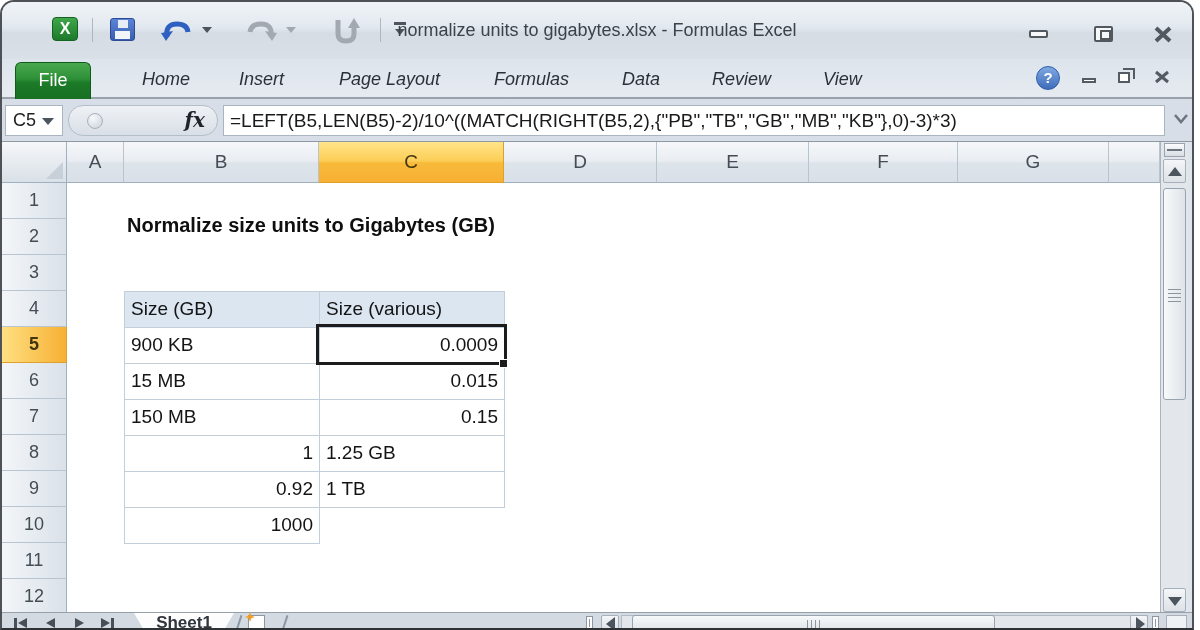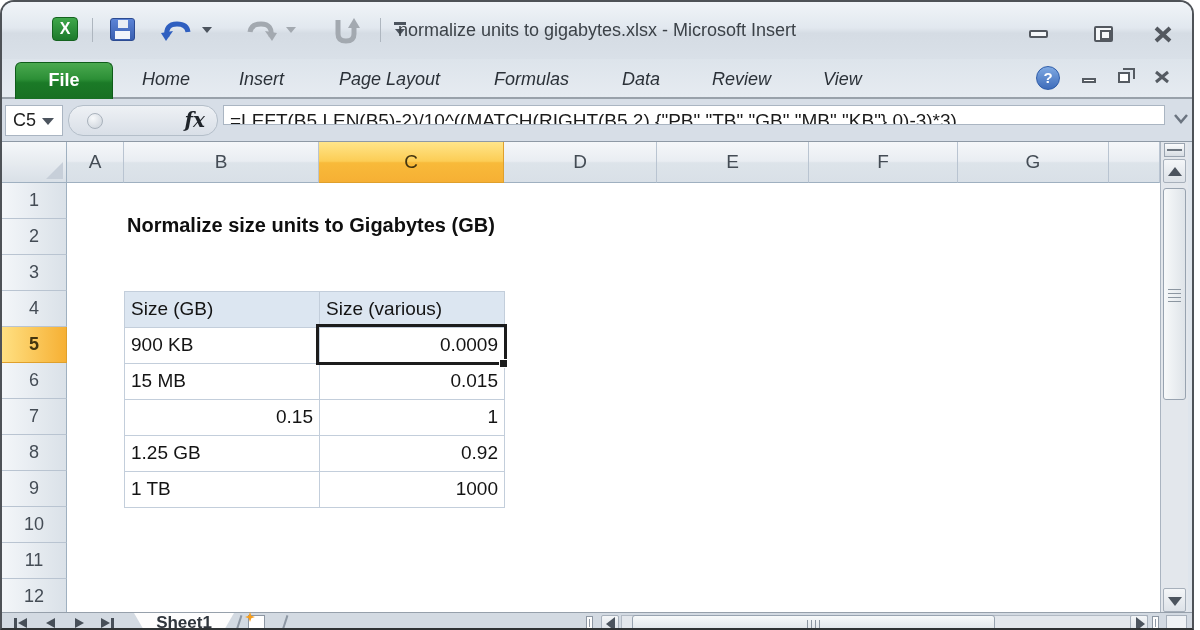--- a/index.html
+++ b/index.html
@@ -27,23 +27,23 @@
   .title-text { top:18px; width:100%; text-align:center; font-size:18px; color:#3c4248; }
   #min-glyph { left:1027px; top:28px; width:19px; height:8px; border:2px solid #53585f;
     border-radius:2px; background:#f5f7f9; }
   #restore-glyph { left:1092px; top:24px; width:19px; height:16px; border:2px solid #53585f;
     border-radius:2px; background:#f5f7f9; }
   #restore-glyph::after { content:""; position:absolute; left:4px; top:2px; width:7px; height:6px;
     border:2px solid #53585f; }
   
   #tabrow { left:0; top:57px; width:100%; height:40px;
     background:linear-gradient(180deg,#dde4eb,#e6ebf1); border-bottom:2px solid #99a1aa; }
-  #file-tab { left:13px; top:3px; width:98px; height:37px; border-radius:6px 6px 0 0;
+  #file-tab { left:13px; top:3px; width:76px; height:37px; border-radius:6px 6px 0 0;
     background:linear-gradient(180deg,#4aa94f 0%,#2c8f36 45%,#1b7a27 55%,#187023 100%);
-    border:1px solid #0f5c1a; border-bottom:none; color:#ffffff; font-size:18px; font-weight:bold;
+    border:1px solid #0f5c1a; border-bottom:none; color:#ffffff; font-size:18px; font-weight:normal;
     text-align:center; line-height:35px; }
   .ribbon-tab { top:10px; font-size:18px; color:#2b3138;font-style:italic; }
   #help-btn { left:1034px; top:64px; width:24px; height:24px; border-radius:50%;
     background:linear-gradient(180deg,#7fa9e2,#3e6cba); border:1px solid #2f5da9;
     color:#ffffff; font-weight:bold; font-size:15px; text-align:center; line-height:22px; }
   #rb-min { left:1080px; top:76px; width:14px; height:5px; border:2px solid #555b62; background:#fff; }
   #rb-restore { left:1116px; top:70px; width:12px; height:11px; border:2px solid #555b62; background:#fff; }
   #rb-restore::after { content:""; position:absolute; left:3px; top:-6px; width:10px; height:9px;
     border:2px solid #555b62; border-left:none; border-bottom:none; }
   
@@ -51,21 +51,21 @@
     border-bottom:1px solid #8e99a5; }
   #name-box { left:3px; top:6px; width:58px; height:31px; background:#ffffff;
     border:1px solid #aab5c2; font-size:18px; color:#222; line-height:29px; padding-left:7px; }
   #name-dd { left:40px; top:19px; }
   #fx-pill { left:66px; top:6px; width:150px; height:31px; border-radius:15px;
     background:linear-gradient(180deg,#eef1f5,#d9dfe7); border:1px solid #b4bec9; }
   #fx-circle { left:18px; top:7px; width:16px; height:16px; border-radius:50%;
     background:radial-gradient(circle at 35% 30%,#f7f9fb,#c9d0d8); border:1px solid #a9b2bc; }
   #fx-label { right:12px; top:2px; font-family:"DejaVu Serif", serif; font-style:italic;
     font-weight:bold; font-size:20px; color:#1f242a;text-align:center; }
-  #formula-input { left:221px; top:6px; width:942px; height:20px; background:#ffffff;
+  #formula-input { left:221px; top:6px; width:942px; height:31px; background:#ffffff;
     border:1px solid #aab5c2; font-size:19px; color:#1a1a1a; line-height:29px;
     padding-left:6px; white-space:nowrap; overflow:hidden; }
   .chev { stroke:#6b7480; stroke-width:2.5; fill:none; }
   
   #colheaders { left:0; top:140px; width:1158px; height:41px; }
   .colhead { top:0; height:41px; text-align:center; font-size:19px; color:#444c55; line-height:40px;
     background:linear-gradient(180deg,#f5f7f9 0%,#e9edf2 48%,#dde4ea 52%,#d9e0e7 100%);
     border-right:1px solid #b9c4d1; border-bottom:1px solid #9fb0c0; }
   .colhead.sel { background:linear-gradient(180deg,#ffe58a 0%,#fccd55 48%,#f8ba3a 52%,#f6b034 100%);
     border-right:1px solid #dfa02c; border-bottom:1px solid #dfa02c; color:#43350f; }
@@ -156,21 +156,21 @@
       <polygon points="33,16 21,14 28,24" fill="#a3a9b0"></polygon>
     </svg>
     <div class="dd-arrow abs" style="left:284px;top:25px;border-top-color:#a3a9b0;"></div>
     <svg class="abs" style="left:328px;top:14px;" width="32" height="28">
       <path d="M8 4 L8 18 Q8 25 16 25 Q24 25 24 18 L24 10" stroke="#a3a9b0" stroke-width="5" fill="none"></path>
       <polygon points="24,2 18,12 30,12" fill="#a3a9b0"></polygon>
     </svg>
     <div class="qat-sep abs" style="left:378px;"></div>
     <div class="abs" style="left:392px;top:20px;width:12px;height:3px;background:#4c545e;"></div>
     <div class="dd-arrow abs" style="left:393px;top:27px;"></div>
-    <div class="title-text abs">normalize units to gigabytes.xlsx - Microsoft Insert</div>
+    <div class="title-text abs">normalize units to gigabytes.xlsx - Formulas Excel</div>
     <div id="min-glyph" class="abs"></div>
     <div id="restore-glyph" class="abs"></div>
     <svg class="abs" style="left:1151px;top:24px;" width="20" height="17">
       <path d="M3 2 L17 15 M17 2 L3 15" stroke="#53585f" stroke-width="4"></path>
     </svg>
   </div>
 
   <div id="tabrow" class="abs">
     <div id="file-tab" class="abs">File</div>
     <span class="ribbon-tab abs" style="left:140px;">Home</span>
@@ -234,20 +234,21 @@
 
     <div id="sheet-title" class="abs">Normalize size units to Gigabytes (GB)</div>
 
     <div id="cell-table" class="abs">
       <div class="cell hdr">Size (GB)</div>
       <div class="cell hdr">Size (various)</div>
       <div class="cell">900 KB</div>
       <div class="cell num">0.0009</div>
       <div class="cell">15 MB</div>
       <div class="cell num">0.015</div>
+      <div class="cell">150 MB</div>
       <div class="cell num">0.15</div>
       <div class="cell num">1</div>
       <div class="cell">1.25 GB</div>
       <div class="cell num">0.92</div>
       <div class="cell">1 TB</div>
       <div class="cell num">1000</div>
     </div>
 
     <div id="selection" class="abs"></div>
     <div id="fill-handle" class="abs"></div>

